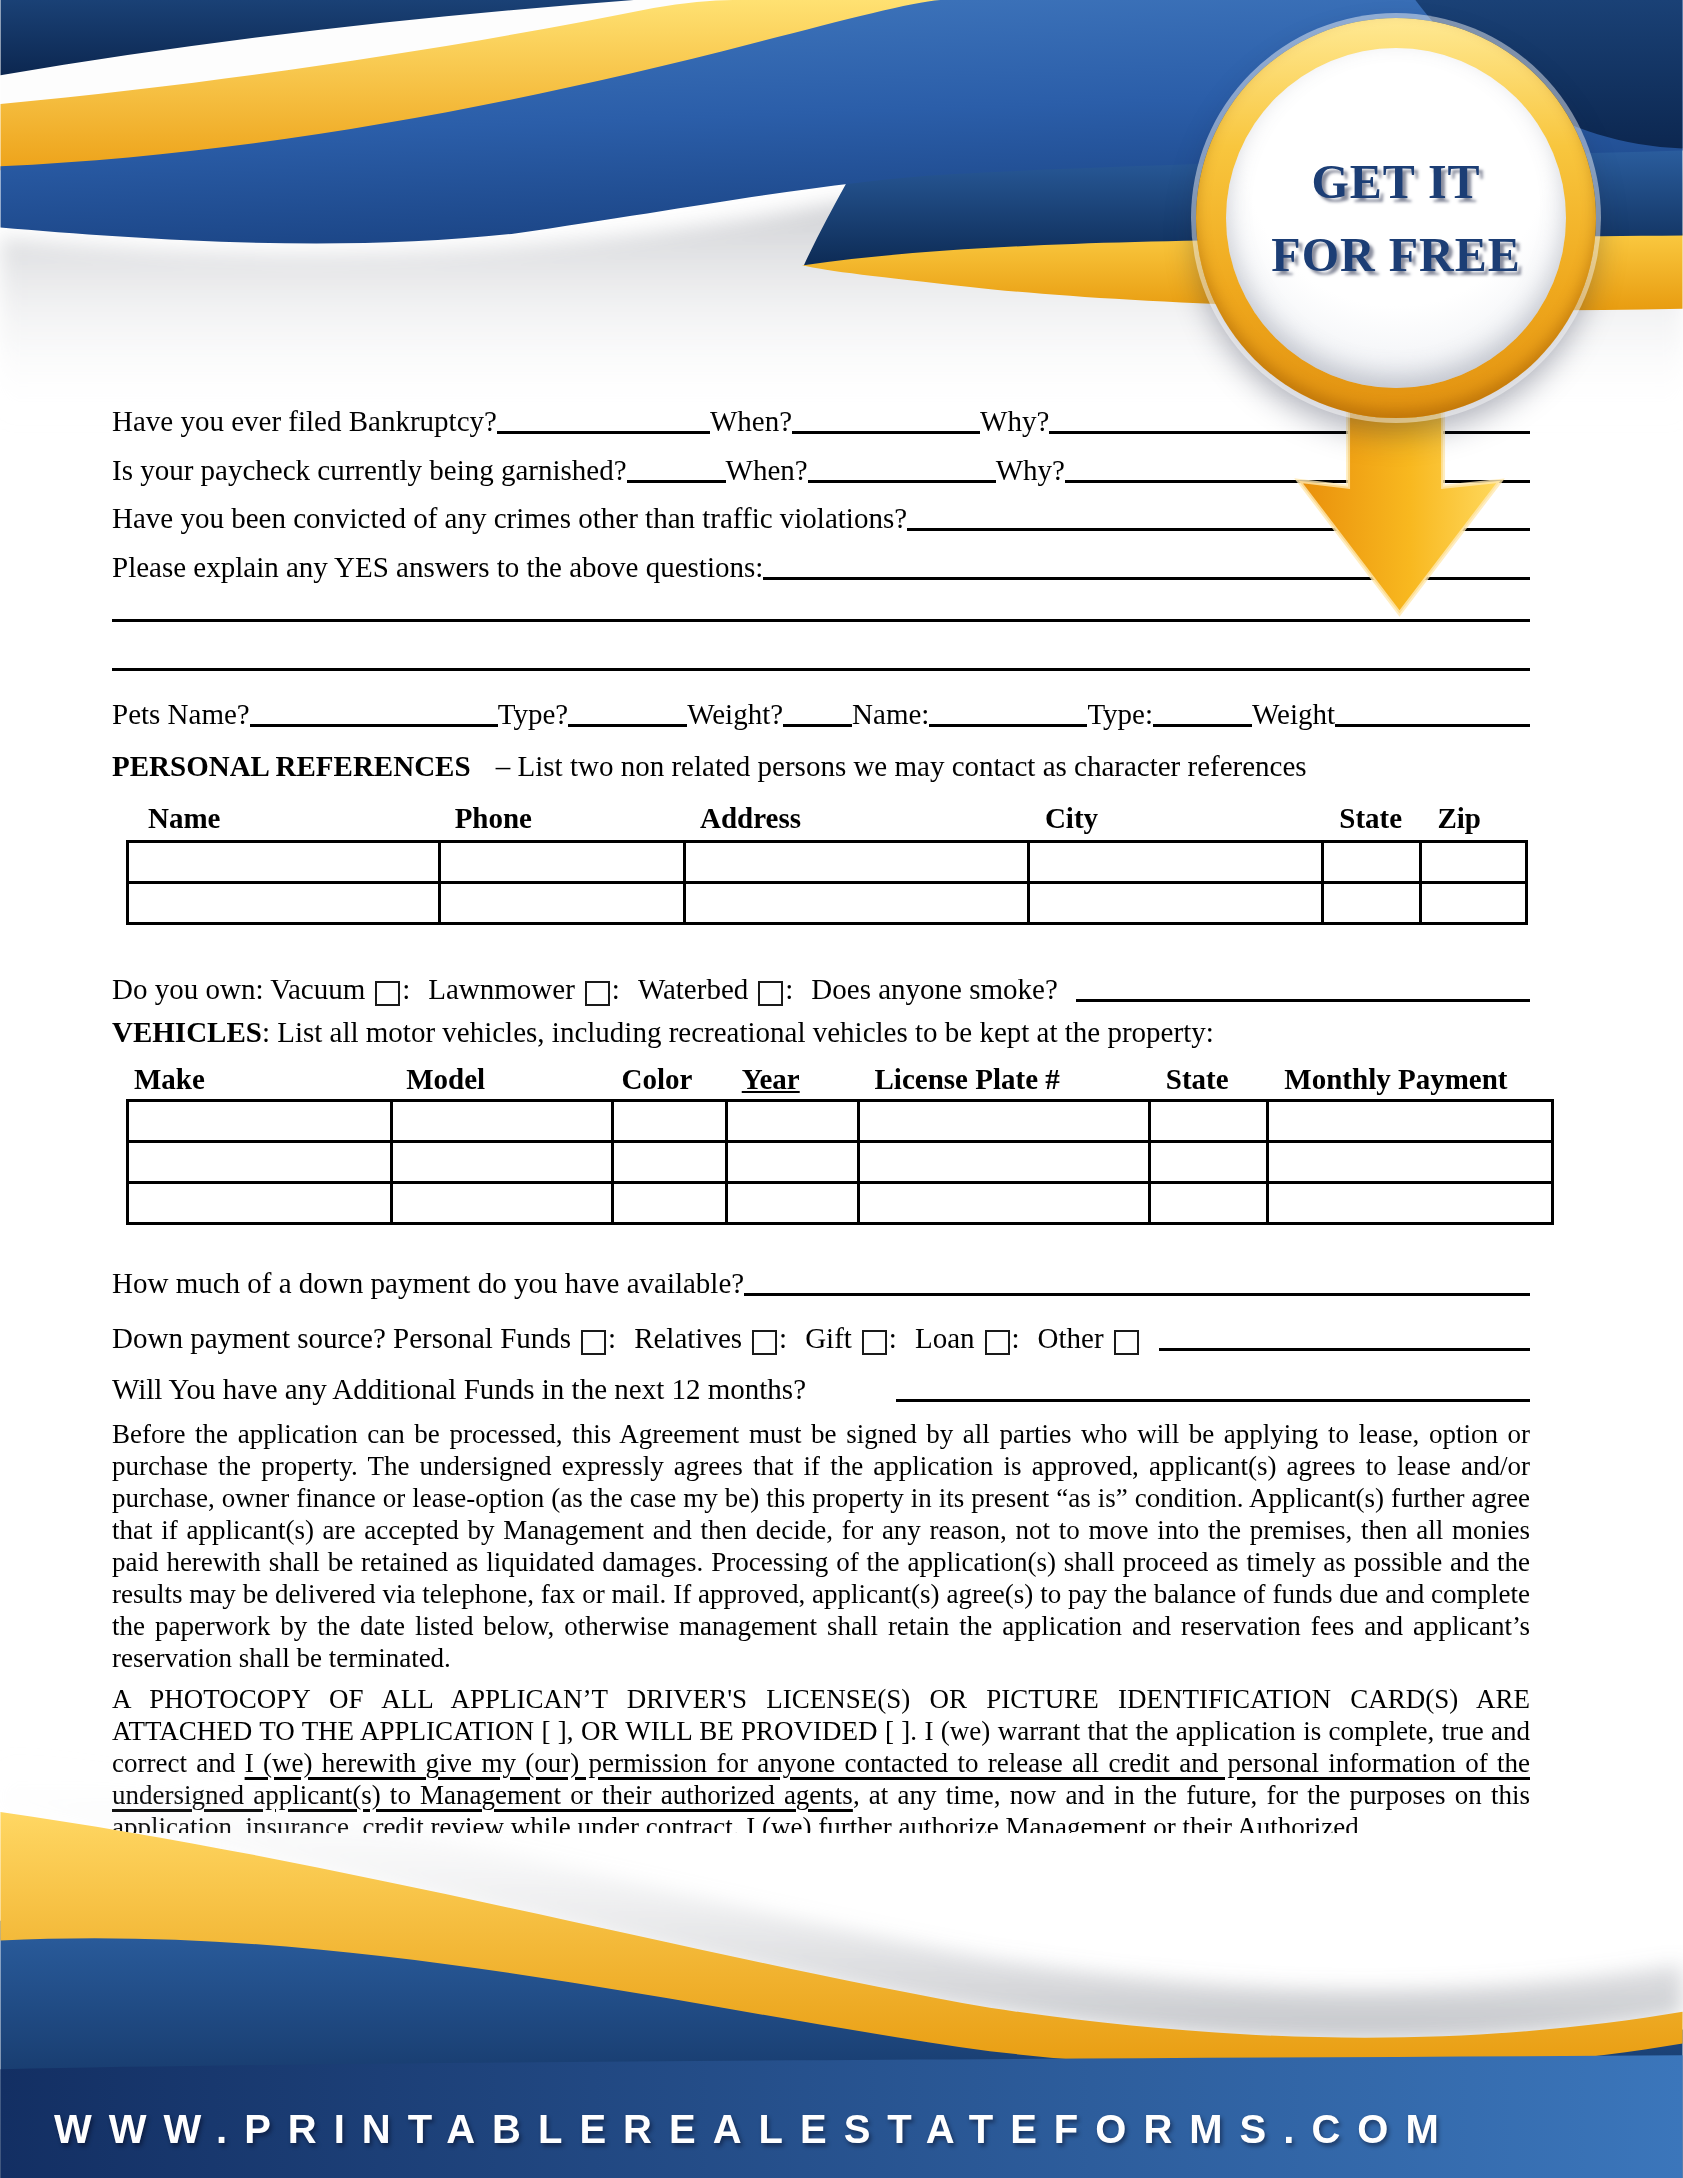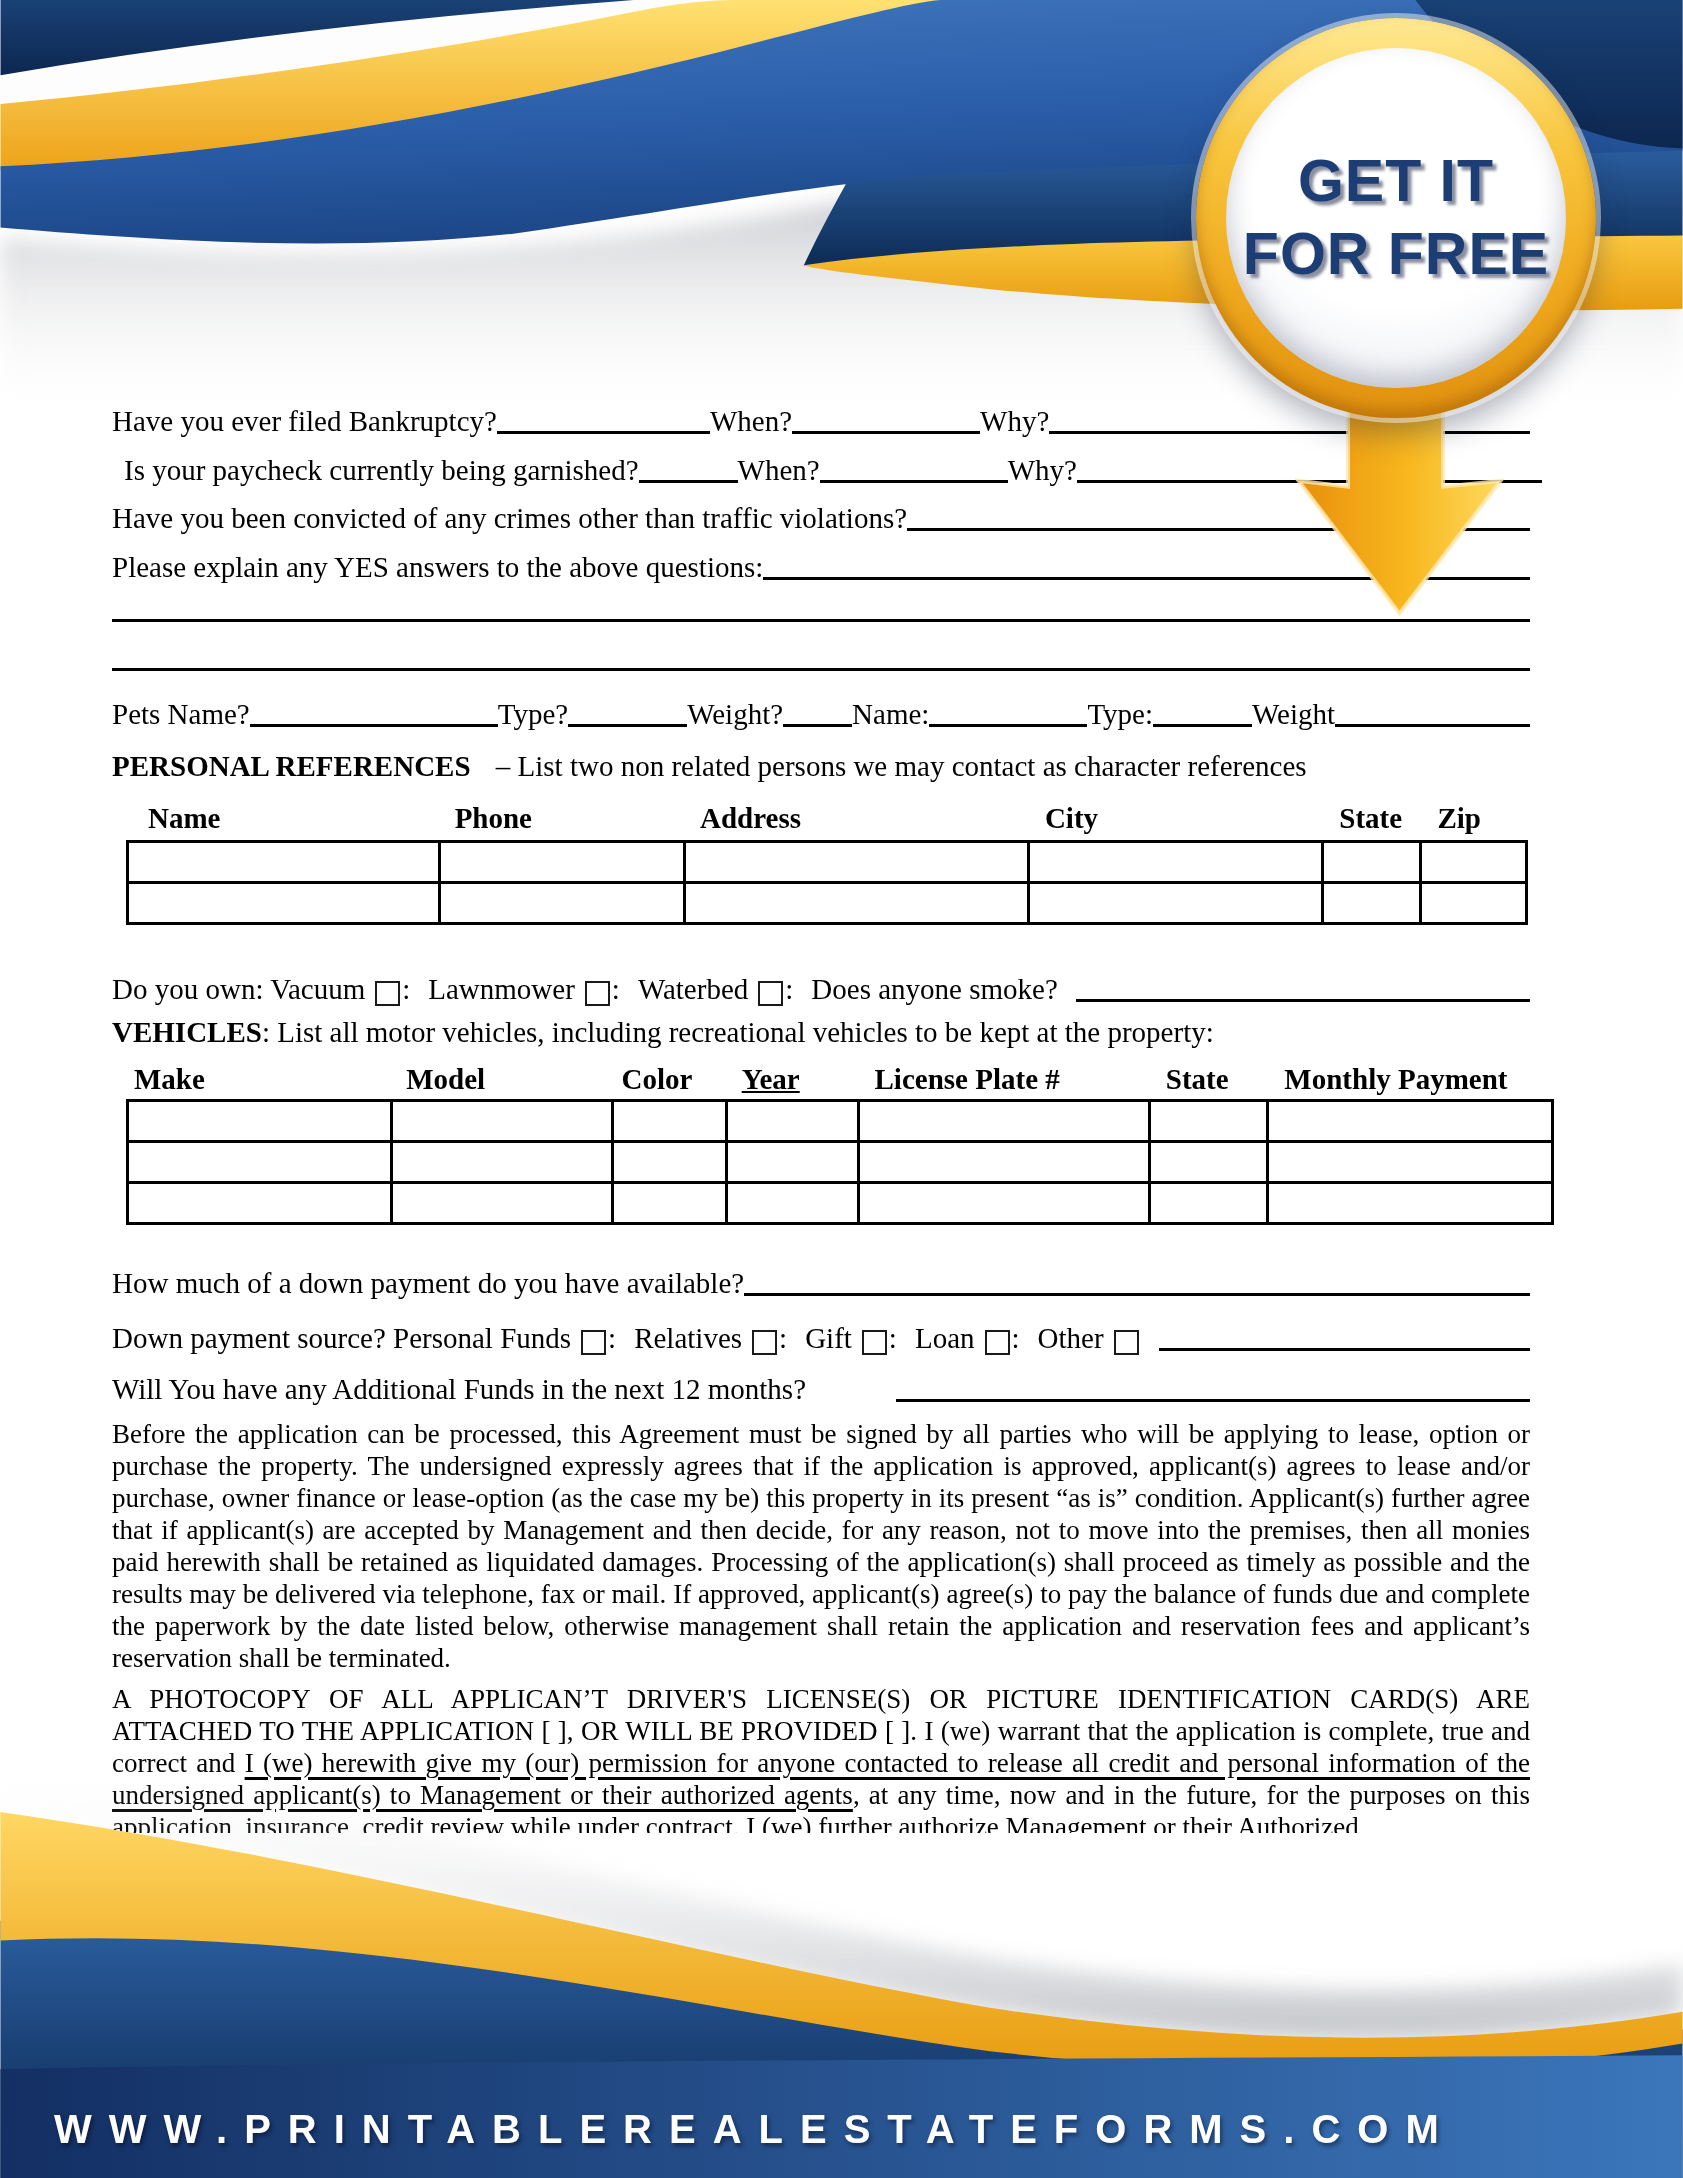--- a/index.html
+++ b/index.html
@@ -17,21 +17,21 @@
     box-shadow:0 0 0 5px rgba(255,255,255,.45), 0 16px 30px rgba(30,35,60,.35), inset 0 -8px 14px rgba(150,85,0,.45);
     z-index:6;
   }
   .badge-inner{
     position:absolute; inset:30px; border-radius:50%;
     background:radial-gradient(circle at 50% 32%, #ffffff 52%, #eef0f4 82%, #dde1e8 100%);
     box-shadow:inset 0 -12px 24px rgba(90,95,115,.30);
     display:flex; flex-direction:column; align-items:center; justify-content:center;
   }
   .badge-line{
-    font-family:Liberation Sans, sans-serif; font-weight:bold; font-size:59px; line-height:73px;
+    font-family:Liberation Serif, serif; font-weight:bold; font-size:48px; line-height:73px;
     letter-spacing:1px; color:#1c3e75; text-shadow:4px 4px 3px rgba(125,130,148,.9);
     white-space:nowrap;
   }
   .url-bar{
     position:absolute; left:54px; top:2107px; z-index:7;
     font-family:"Liberation Sans", sans-serif; font-weight:bold; font-size:40px;
     letter-spacing:17px; color:#ffffff; text-shadow:2px 3px 4px rgba(0,0,20,.45);
     white-space:nowrap;
   }
   
@@ -48,21 +48,21 @@
   }
   .hdr-row{display:flex; font-weight:bold;}
   .hdr-row > div{padding-left:16px; box-sizing:border-box; white-space:nowrap;}
   table.grid{border-collapse:collapse; width:100%; table-layout:fixed;}
   table.grid td{border:3px solid #000; padding:0;}
   #t1 td{height:38px;}
   #t2 td{height:38px;}
   .para{line-height:32px; font-size:27px; text-align:justify;}
   .uline{text-decoration:underline; text-decoration-thickness:3px; text-underline-offset:5px;}
   
-  #q1{top:400px;} #q2{top:449px;margin-left:12px;} #q3{top:497px;} #q4{top:546px;}
+  #q1{top:400px;} #q2{top:449px;} #q3{top:497px;} #q4{top:546px;}
   #bl1{top:619px;} #bl2{top:668px;}
   #pets{top:693px;}
   #refs-head{top:750px;}
   #t1-headers{top:802px; left:126px; width:1402px;}
   #t1-wrap{top:840px; left:126px; width:1402px;}
   #own{top:968px;}
   #veh-head{top:1016px;}
   #t2-headers{top:1063px; left:126px; width:1428px;}
   #t2-wrap{top:1099px; left:126px; width:1428px;}
   #howmuch{top:1262px;}

